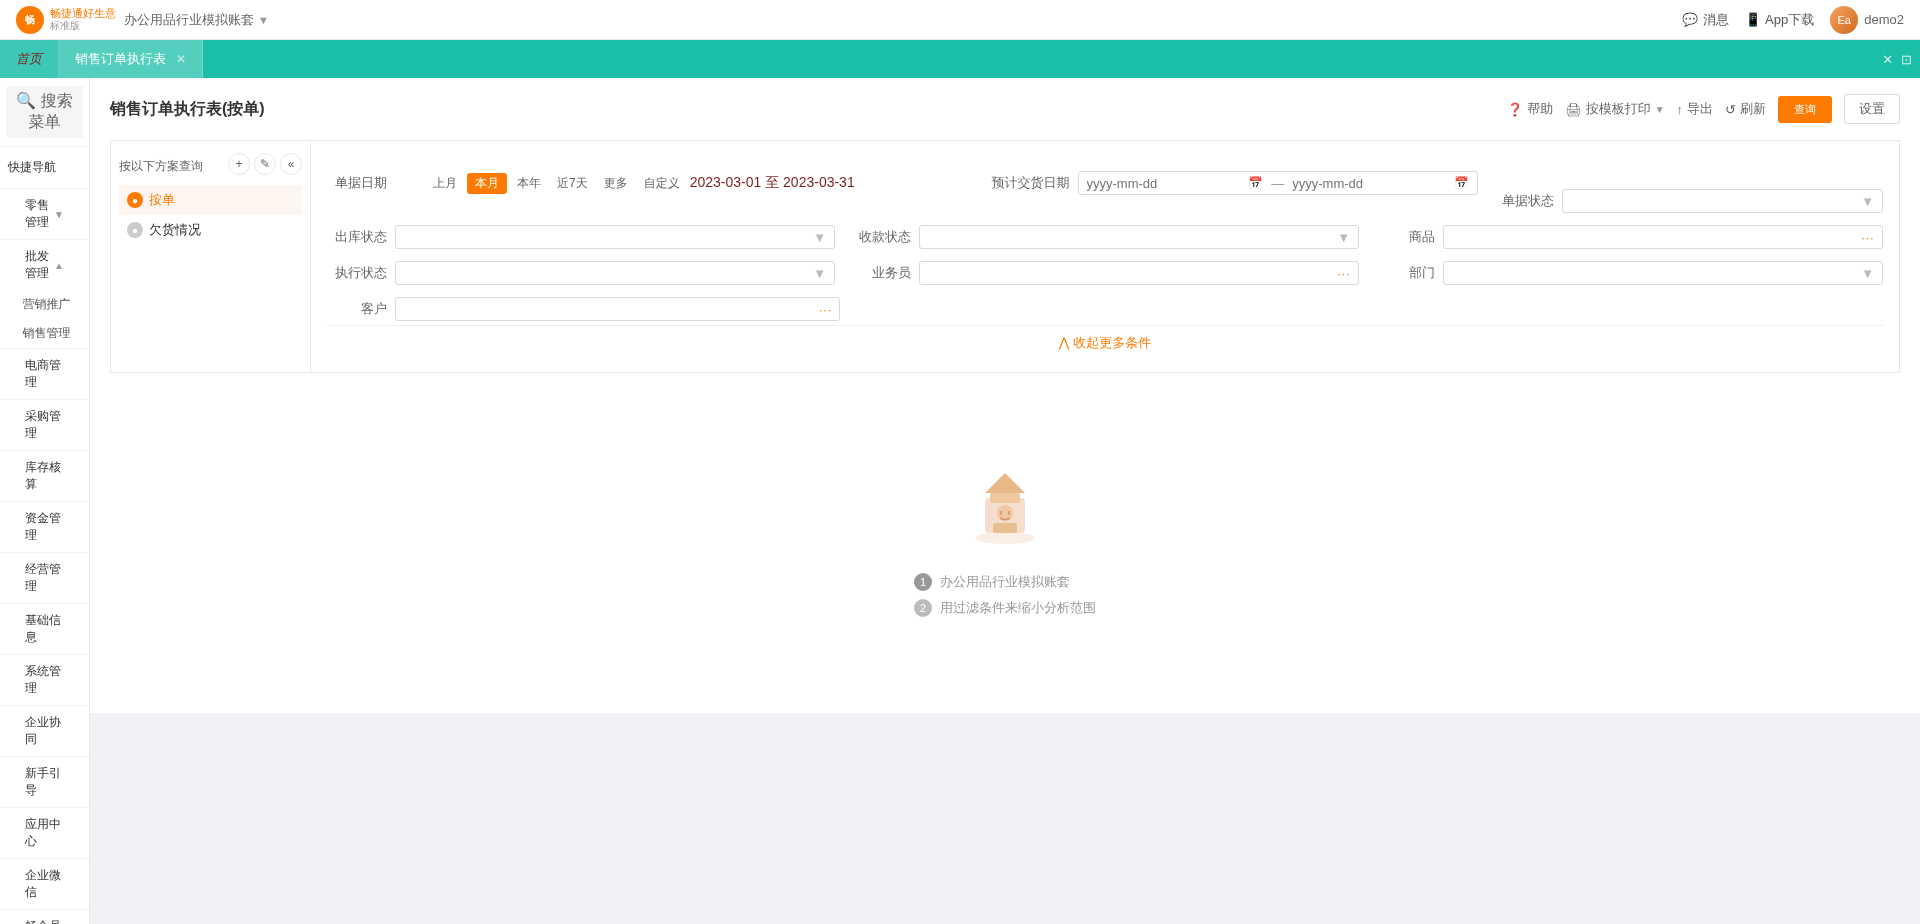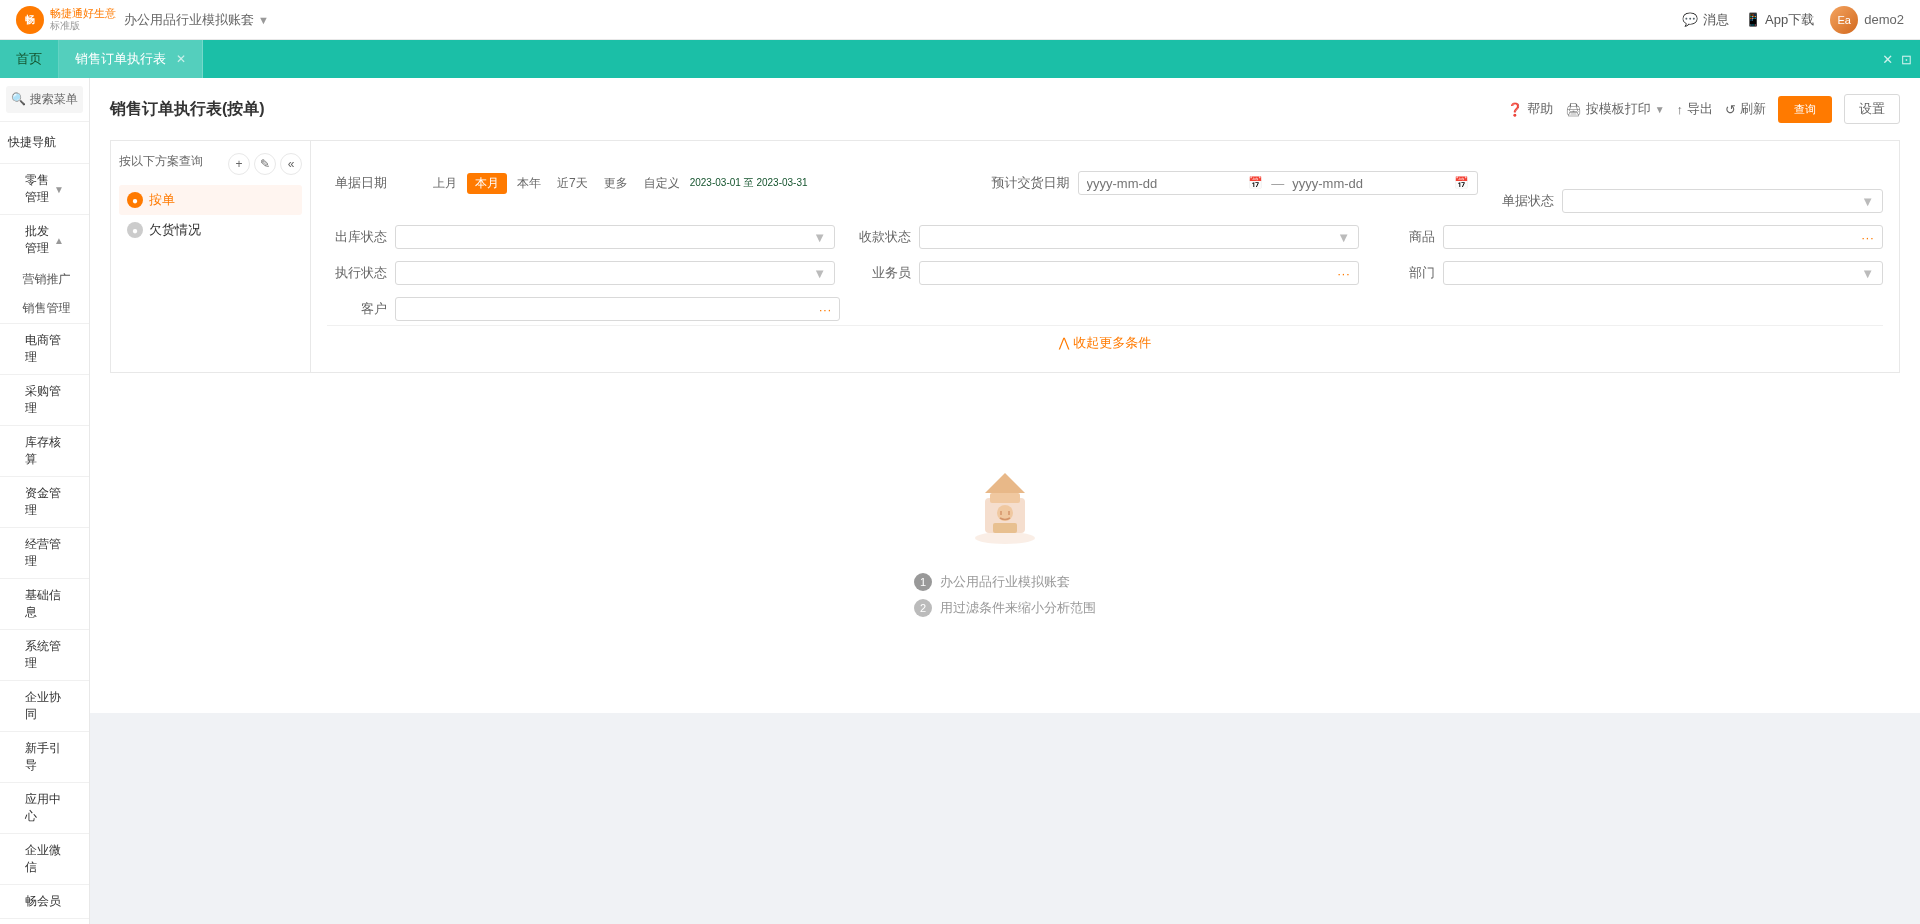--- a/index.html
+++ b/index.html
@@ -95,21 +95,22 @@
       align-items: center;
       padding: 0 16px;
       color: rgba(255,255,255,0.85);
       cursor: pointer;
       font-size: 13px;
       gap: 6px;
       border-right: 1px solid rgba(255,255,255,0.2);
     }
     .tab-item.home {
       background: rgba(255,255,255,0.15);
-      color: #14532d;
+      color: #7f1d1d;
+      font-style: italic;
     }
     .tab-item.active {
       background: rgba(255,255,255,0.25);
       color: white;
       font-weight: 500;
     }
     .tab-close {
       color: rgba(255,255,255,0.7);
       font-size: 12px;
       margin-left: 4px;
@@ -144,21 +145,21 @@
       padding: 8px 6px;
       border-bottom: 1px solid #f0f0f0;
     }
     .sidebar-search-btn {
       width: 100%;
       padding: 5px;
       background: #f5f5f5;
       border: none;
       border-radius: 3px;
       color: #666;
-      font-size: 12px;
+      font-size: 16px;
       cursor: pointer;
       text-align: center;
     }
     .sidebar-nav {
       padding: 6px 0;
       border-bottom: 1px solid #f0f0f0;
     }
     .sidebar-nav-item {
       padding: 6px 8px;
       font-size: 12px;
@@ -259,21 +260,21 @@
     }
 
     .filter-left {
       width: 200px;
       flex-shrink: 0;
       border-right: 1px solid #e8e8e8;
       padding: 12px 8px;
     }
     .filter-left-header {
       display: flex;
-      align-items: flex-start;
+      align-items: flex-end;
       justify-content: space-between;
       margin-bottom: 10px;
       font-size: 12px;
       color: #666;
     }
     .filter-left-actions {
       display: flex;
       align-items: center;
       gap: 4px;
     }
@@ -399,22 +400,22 @@
       border: none;
       background: transparent;
     }
     .date-btn.active {
       background: #ff7a00;
       color: white;
       border-radius: 3px;
       padding: 2px 8px;
     }
     .date-range-text {
-      font-size: 10px;
-      color: #14532d;
+      font-size: 14px;
+      color: #7f1d1d;
     }
 
     .collapse-btn {
       text-align: center;
       padding: 8px;
       color: #ff7a00;
       cursor: pointer;
       font-size: 13px;
       border-top: 1px solid #f0f0f0;
       margin-top: 4px;

